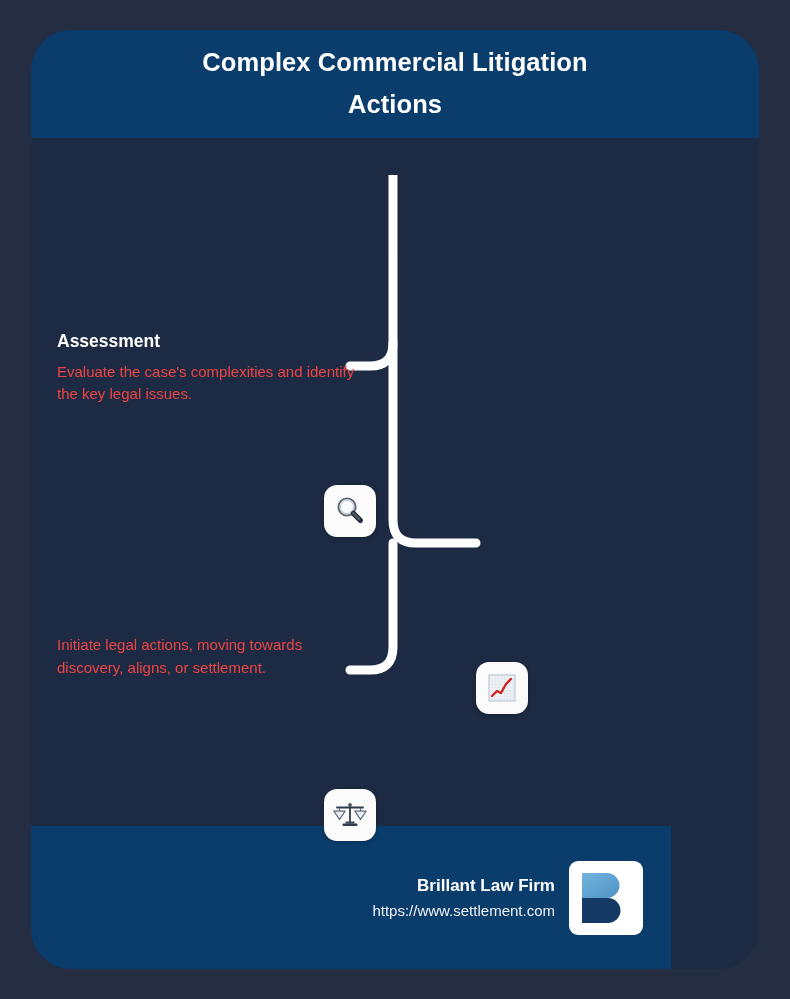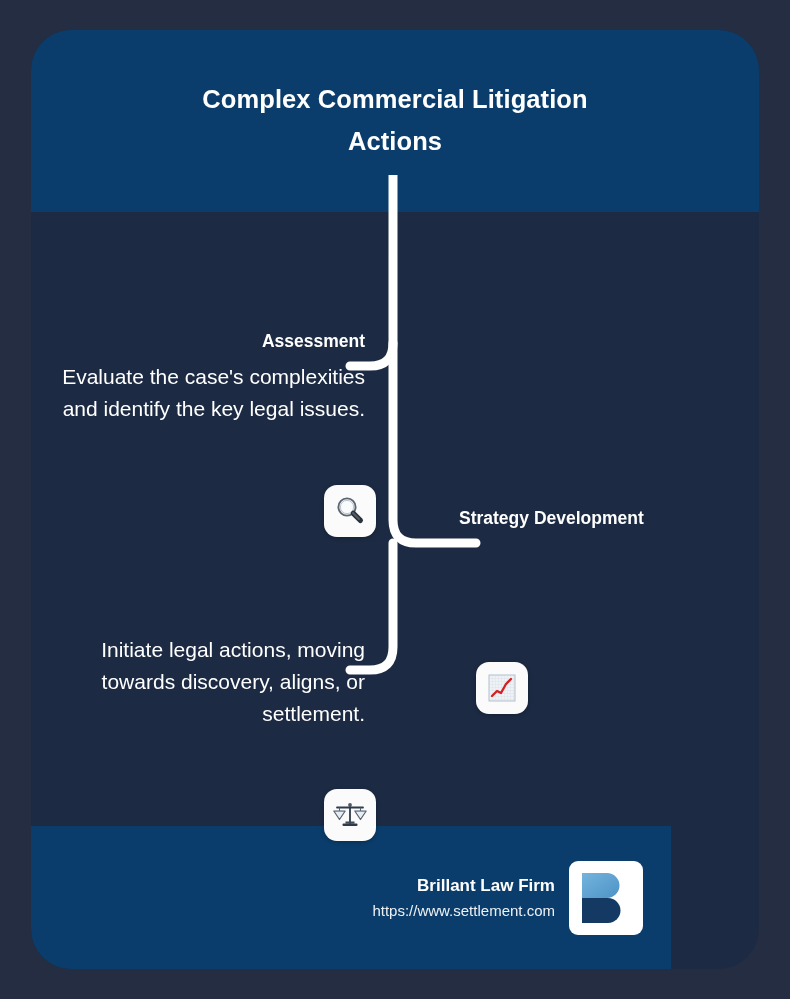--- a/index.html
+++ b/index.html
@@ -25,21 +25,21 @@
     border-radius: 40px;
     overflow: hidden;
   }
 
   
   .card-header {
     position: absolute;
     left: 0;
     top: 0;
     width: 728px;
-    height: 182px;
+    height: 108px;
     background: #0a3d6b;
     display: flex;
     align-items: center;
     justify-content: center;
     padding: 0 70px;
   }
 
   .header-title {
     color: #ffffff;
     font-size: 25.5px;
@@ -75,34 +75,34 @@
 
   .step-left  { flex-direction: row; }
   .step-right { flex-direction: row; }
 
   .step-1 { left: 26px;  top: 155px; width: 322px; }
   .step-2 { left: 414px; top: 332px; width: 300px; }
   .step-3 { left: 26px;  top: 459px; width: 322px; }
 
   .step-text { flex: 1; }
 
-  .step-text-right-align { text-align: right; padding-right: 14px; }
+  .step-text-right-align { text-align: left; padding-right: 14px; }
   .step-text-left-align  { text-align: left;  padding-left: 14px; }
 
   .step-title {
     color: #ffffff;
     font-size: 17.5px;
     font-weight: bold;
     line-height: 1.35;
     margin-bottom: 7px;
   }
 
   .step-desc {
-    color: #ffffff;
-    font-size: 21px;
+    color: #ef4444;
+    font-size: 15px;
     line-height: 1.52;
   }
 
   
   .icon-badge {
     position: absolute;
     width: 52px;
     height: 52px;
     border-radius: 13px;
     background: #fbfbfc;
@@ -194,21 +194,20 @@
       <svg width="34" height="34" viewBox="0 0 34 34">
         <circle cx="14" cy="13" r="8.6" fill="#f2f3f5" stroke="#5c6673" stroke-width="1.9"></circle>
         <circle cx="14" cy="13" r="6.6" fill="#fafbfc" stroke="#aeb6c0" stroke-width="0.8"></circle>
         <line x1="20.3" y1="19.3" x2="27.4" y2="26.4" stroke="#2b323c" stroke-width="5.2" stroke-linecap="round"></line>
         <line x1="20.0" y1="19.0" x2="26.0" y2="25.0" stroke="#545d69" stroke-width="2.0" stroke-linecap="round"></line>
       </svg>
     </div>
 
     <div class="step step-2 step-right">
       <div class="step-text step-text-left-align">
-        <div class="step-title">Strategy Development</div>
       </div>
     </div>
 
     <div class="icon-badge badge-2">
       <svg width="32" height="32" viewBox="0 0 32 32">
         <defs>
           <pattern id="gridpat" width="3" height="3" patternUnits="userSpaceOnUse">
             <path d="M 3 0 L 0 0 0 3" fill="none" stroke="#c9d3dc" stroke-width="0.45"></path>
           </pattern>
         </defs>

